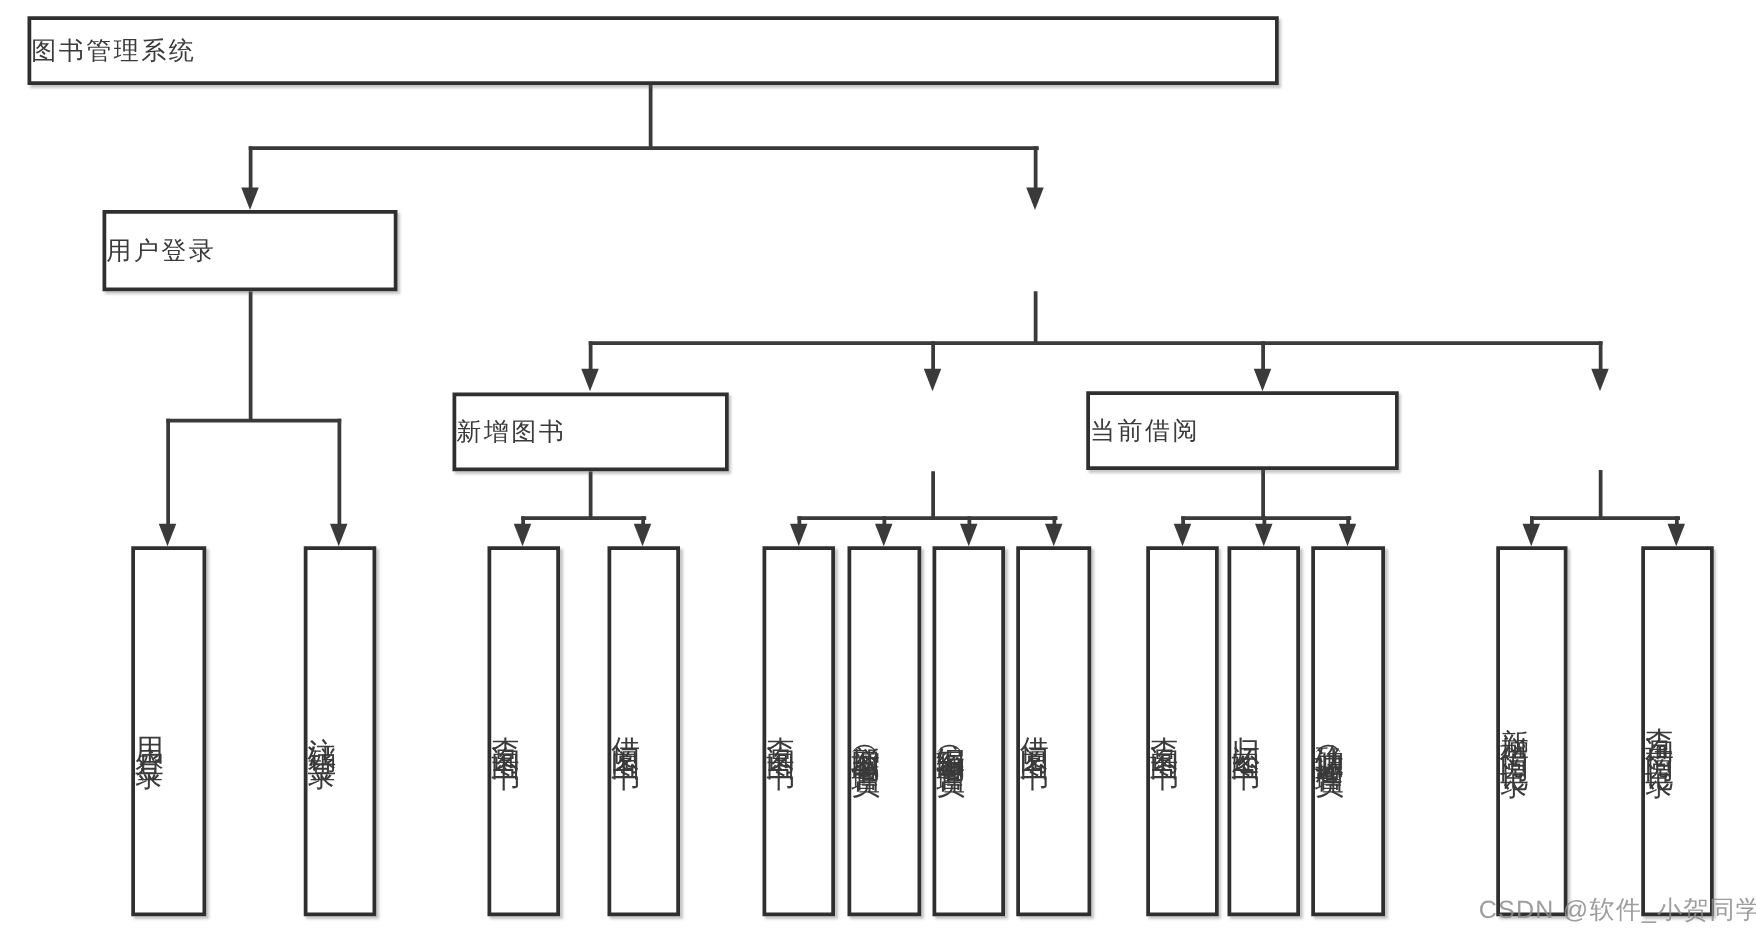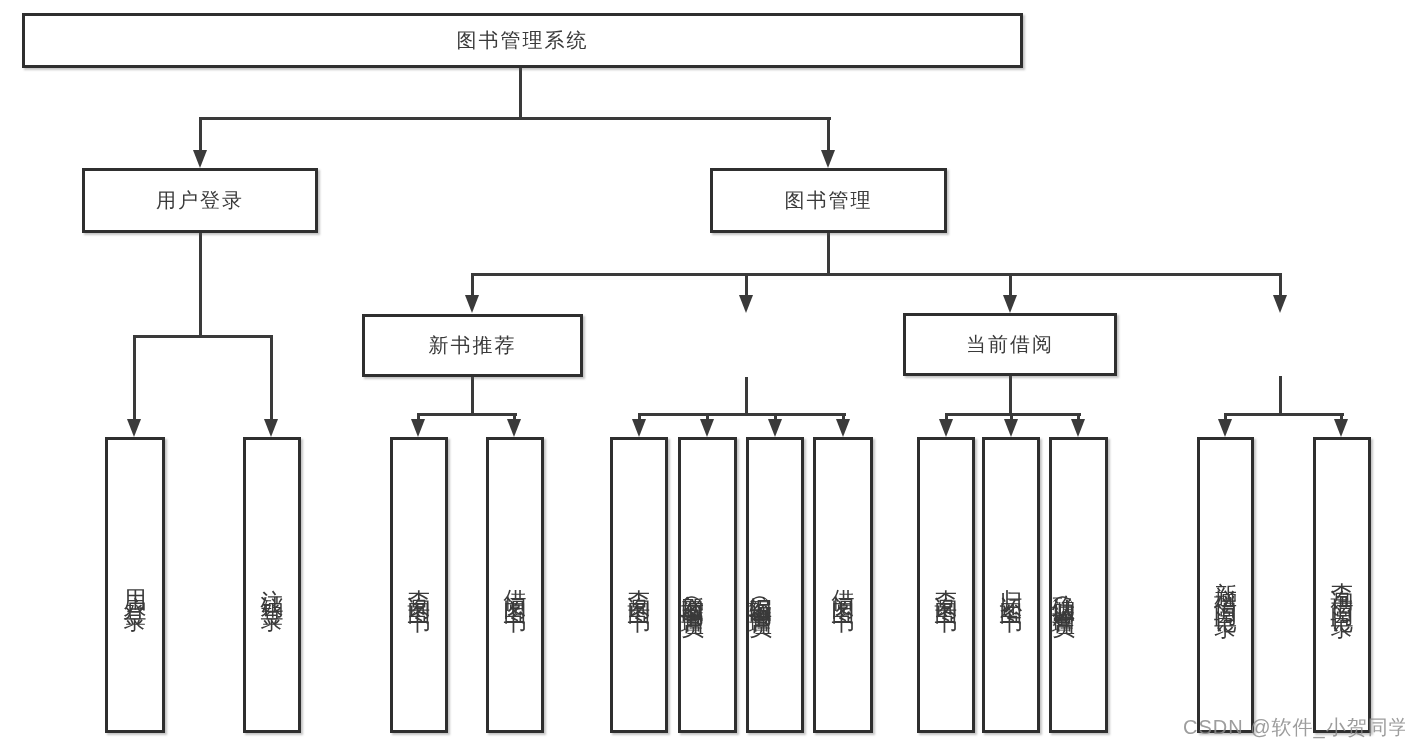--- a/index.html
+++ b/index.html
@@ -16,21 +16,21 @@
     overflow: hidden;
   }
   .box {
     position: absolute;
     box-sizing: border-box;
     background: #ffffff;
     border: 3px solid #2f2f2f;
     box-shadow: 2px 2px 2px rgba(90,90,90,0.35);
     display: flex;
     align-items: center;
-    justify-content: center;
+    justify-content: flex-start;
     color: #3a3a3a;
   }
   .box.h span {
     font-size: 20px;
     letter-spacing: 2px;
     white-space: nowrap;
   }
   .box.v span {
     writing-mode: vertical-rl;
     text-orientation: mixed;
@@ -133,28 +133,25 @@
   <div class="arrow" style="left:1218px;top:419px"></div>
   <div class="arrow" style="left:1334px;top:419px"></div>
 
   <div class="box h" style="left:22px;top:13px;width:1001px;height:55px">
     <span>图书管理系统</span>
   </div>
 
   <div class="box h" style="left:82px;top:168px;width:236px;height:65px">
     <span>用户登录</span>
   </div>
-  <div class="box h" style="left:710px;top:168px;width:237px;height:65px">
-    <span>图书管理</span>
-  </div>
 
   <div class="box h" style="left:362px;top:314px;width:221px;height:63px">
-    <span>新书推荐</span>
+    <span>新增图书</span>
   </div>
-  <div class="box h" style="left:903px;top:313px;width:214px;height:63px">
+  <div class="box h" style="left:869px;top:313px;width:250px;height:63px">
     <span>当前借阅</span>
   </div>
 
   <div class="box v" style="left:105px;top:437px;width:60px;height:296px">
     <span>用户登录</span>
   </div>
   <div class="box v" style="left:243px;top:437px;width:58px;height:296px">
     <span>注销登录</span>
   </div>
   <div class="box v" style="left:390px;top:437px;width:58px;height:296px">

